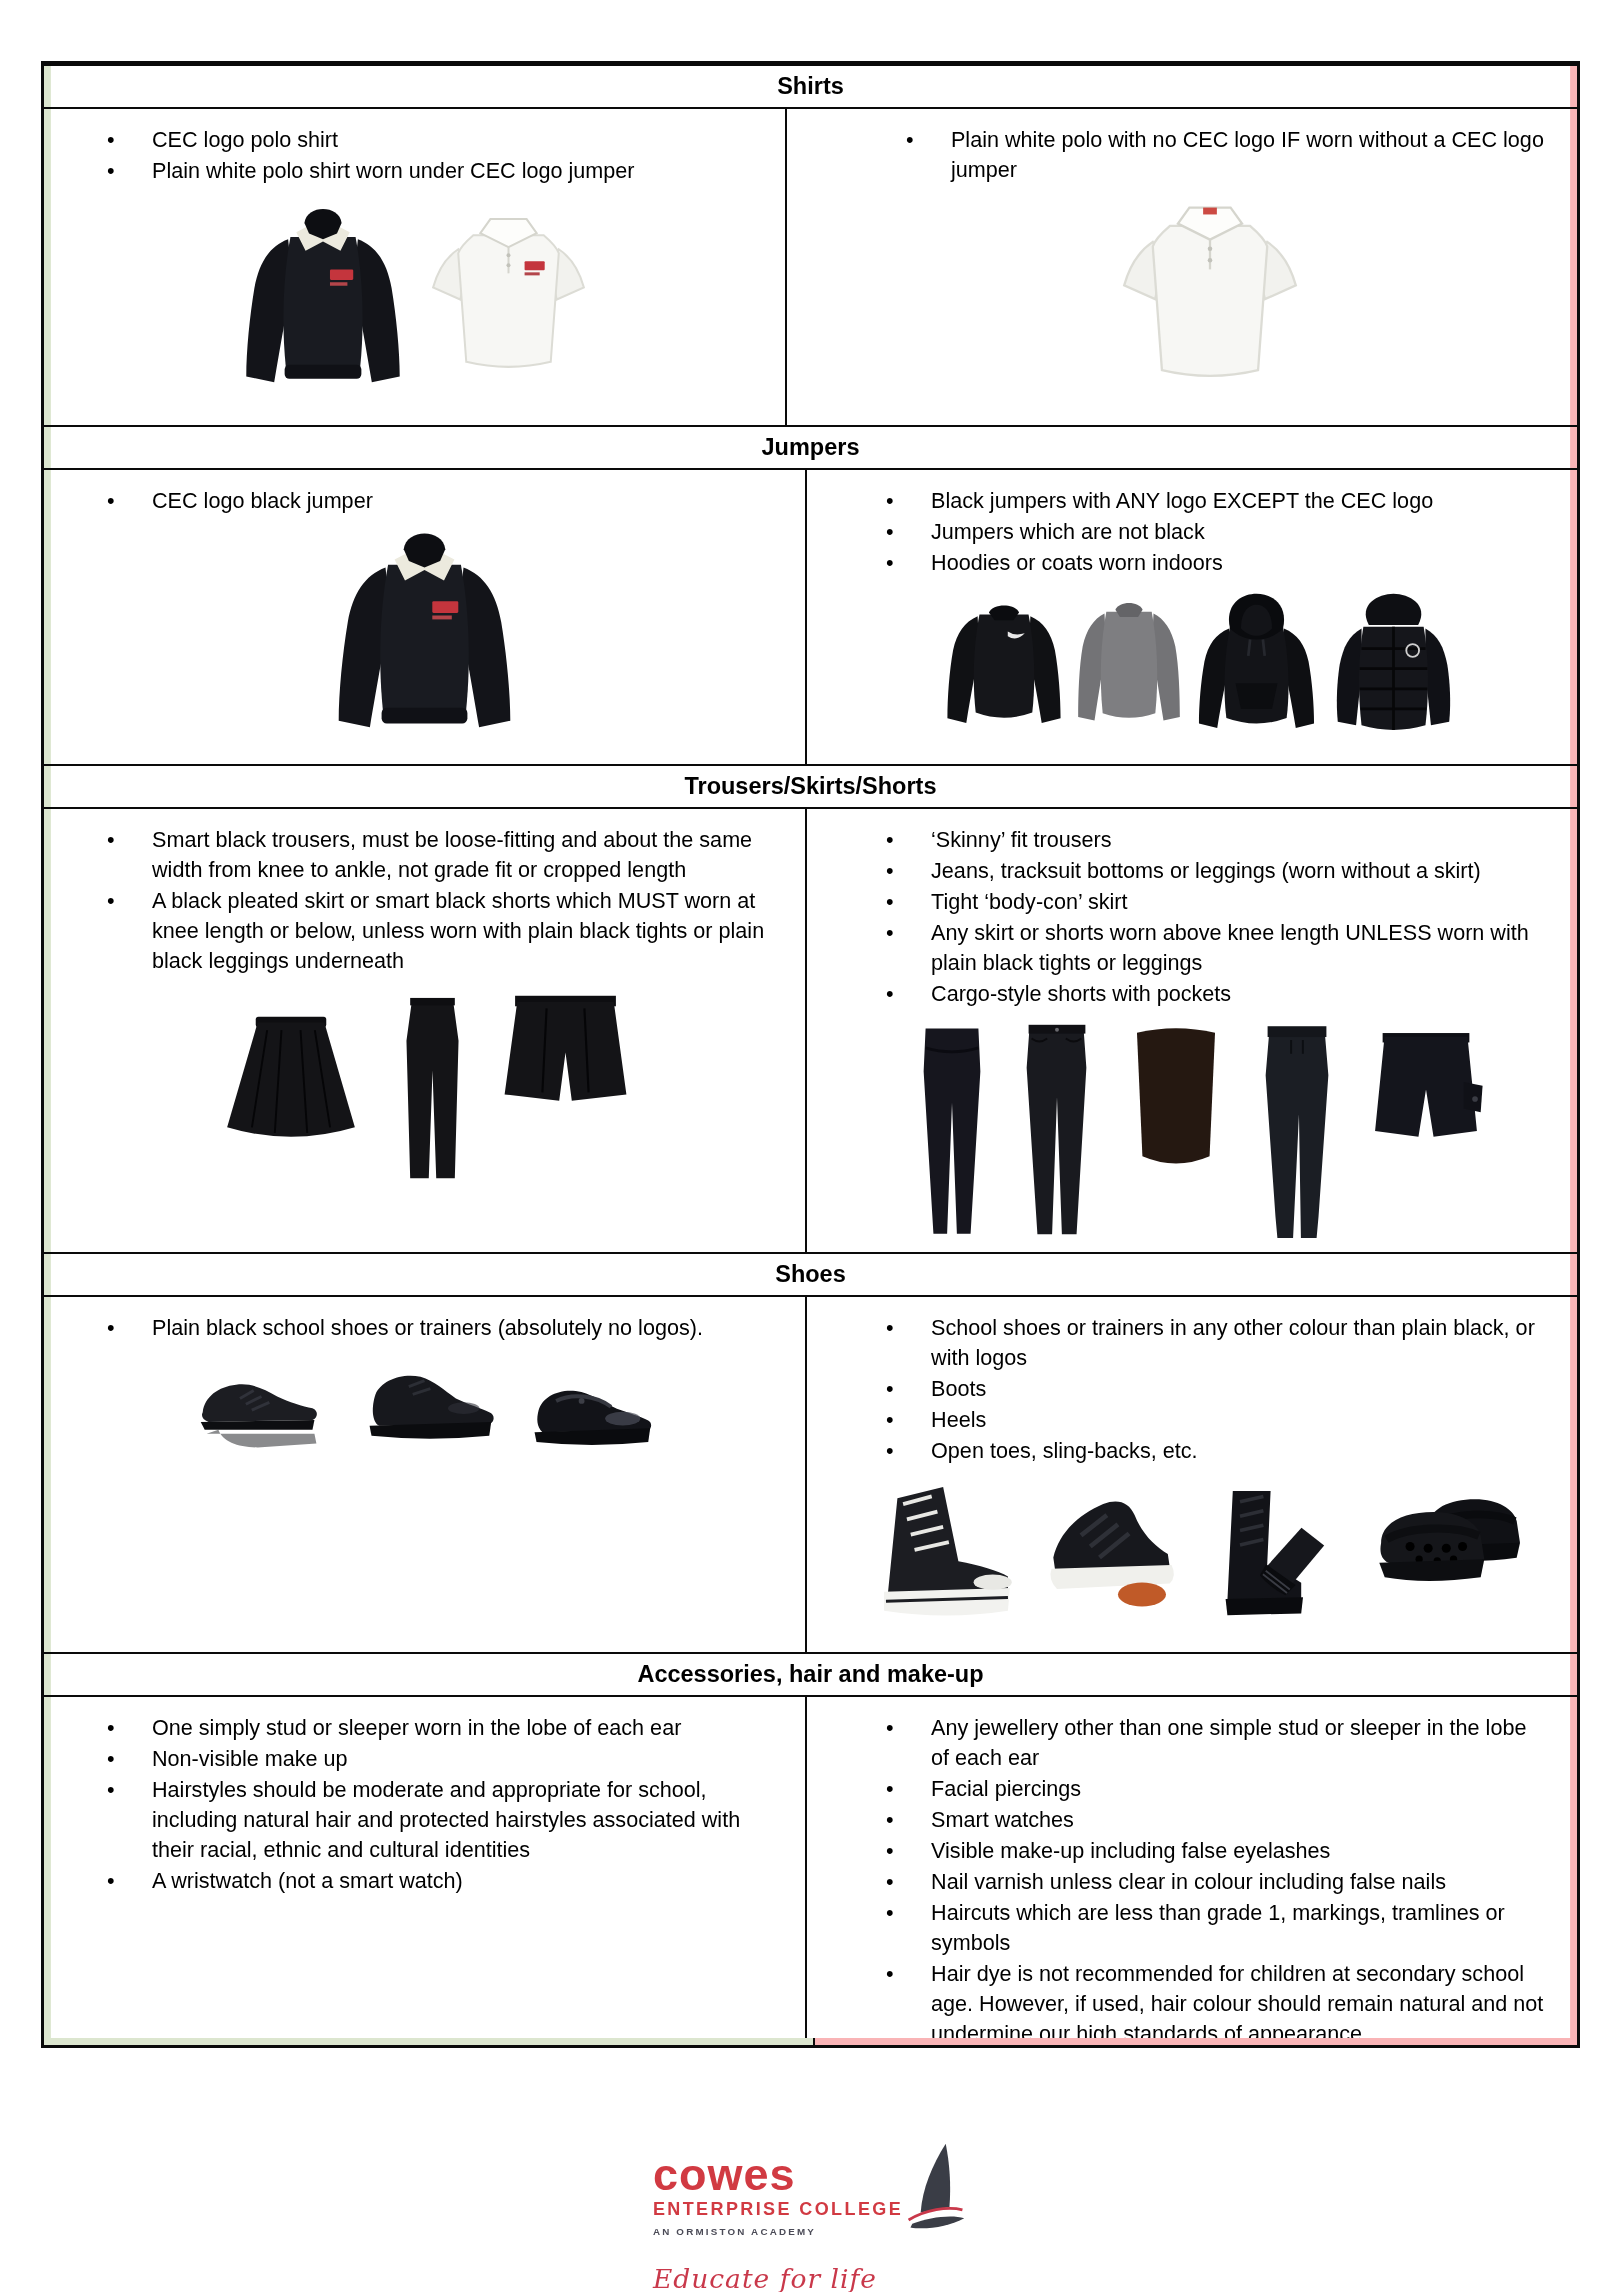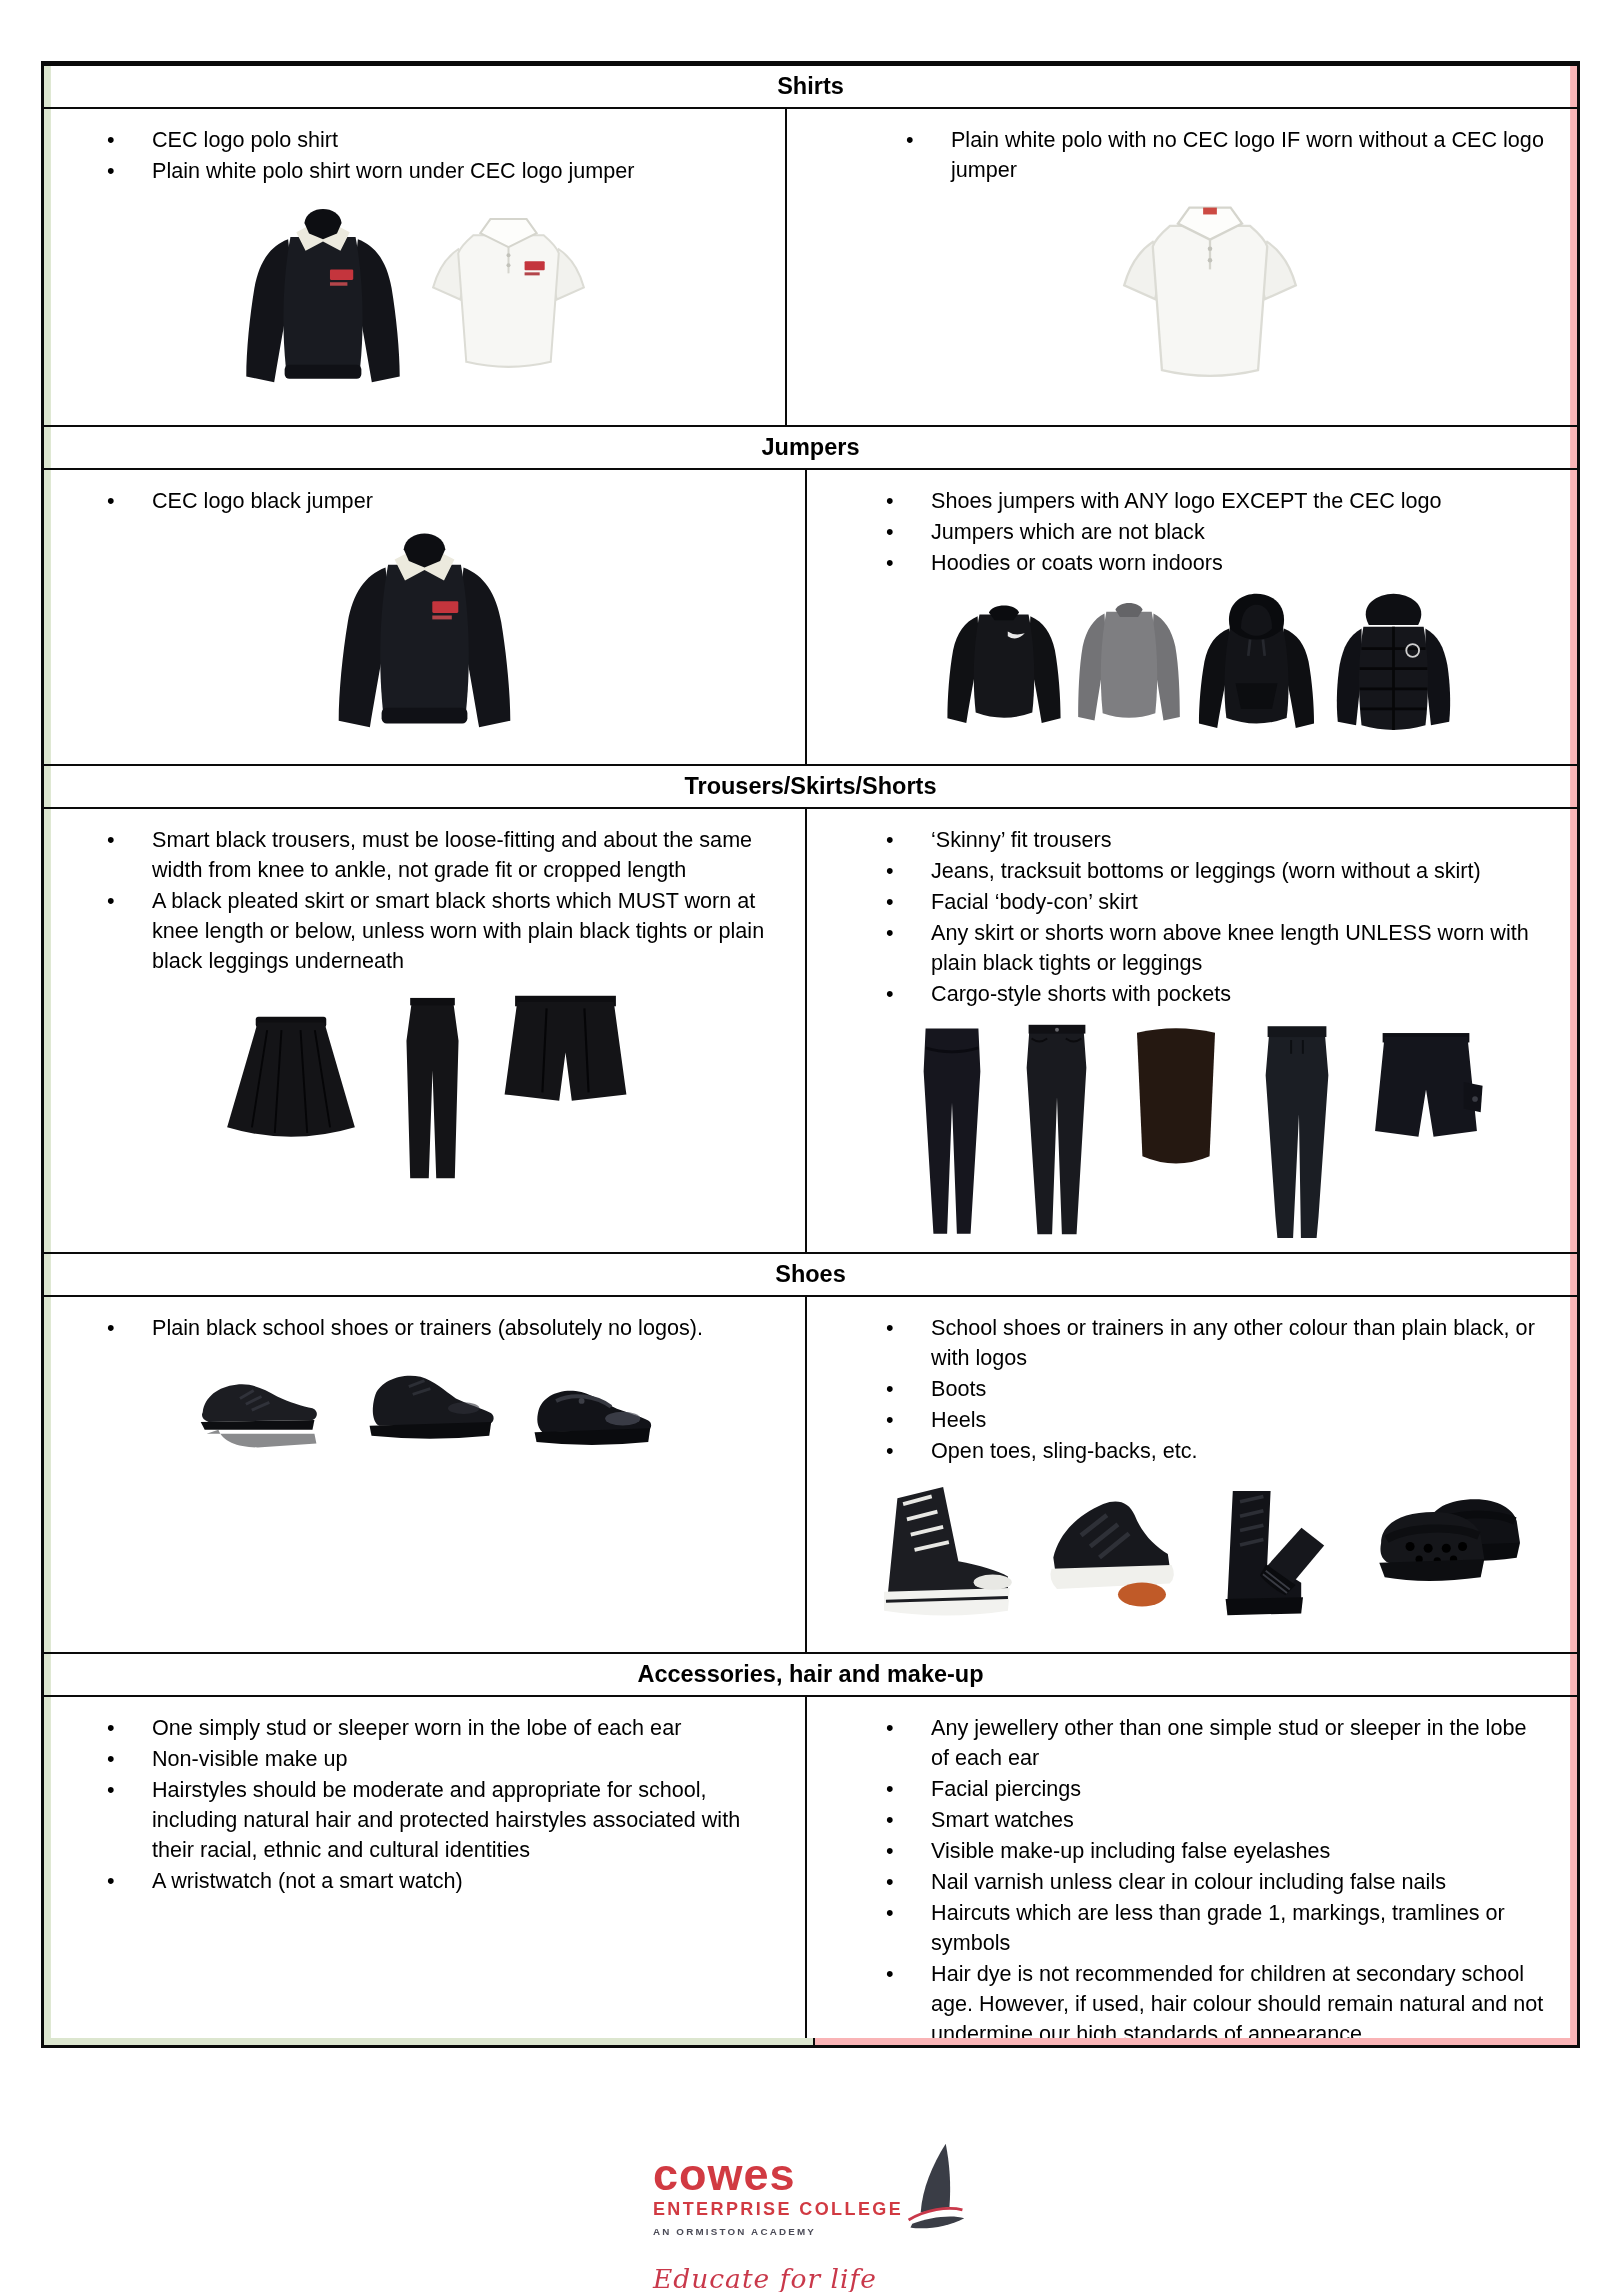--- a/index.html
+++ b/index.html
@@ -125,21 +125,21 @@
           <rect x="47" y="146" width="66" height="12" rx="4" fill="#101116"></rect>
           <path d="M57 32 L80 20 L103 32 L95 48 L80 40 L65 48 Z" fill="#eceade"></path>
           <path d="M64 24 C66 8 94 8 96 24 L92 33 L80 38 L68 33 Z" fill="#0d0e12"></path>
           <rect x="86" y="64" width="20" height="9" rx="1" fill="#c4353d"></rect>
           <rect x="86" y="75" width="15" height="3" fill="#b3454a"></rect>
         </svg>
       </div>
     </div>
     <div class="cell right">
       <ul class="bullets">
-        <li>Shoes jumpers with ANY logo EXCEPT the CEC logo</li>
+        <li>Black jumpers with ANY logo EXCEPT the CEC logo</li>
         <li>Jumpers which are not black</li>
         <li>Hoodies or coats worn indoors</li>
       </ul>
       <div class="imgrow" style="margin-top:7.8px; gap:0;">
         <svg width="132" height="157" viewBox="0 0 140 160">
           <path d="M42 30 C28 36 20 48 16 66 C12 88 10 116 10 138 L30 143 C35 112 40 86 44 68 Z" fill="#101114"></path>
           <path d="M98 30 C112 36 120 48 124 66 C128 88 130 116 130 138 L110 143 C105 112 100 86 96 68 Z" fill="#101114"></path>
           <path d="M44 28 L96 28 C102 58 104 96 100 132 Q70 143 40 132 C36 96 38 58 44 28 Z" fill="#15161a"></path>
           <path d="M54 26 C58 16 82 16 86 26 L80 34 L60 34 Z" fill="#0b0c0f"></path>
           <path d="M74 46 q7 5 18 2 q-9 9 -18 3 z" fill="#e9e9e9"></path>
@@ -193,21 +193,21 @@
           <rect x="22" y="8" width="96" height="10" fill="#0e0e11"></rect>
           <path d="M24 14 L116 14 L128 102 L76 108 L70 62 L64 108 L12 102 Z" fill="#141417"></path>
           <path d="M52 20 L48 100 M88 20 L92 100" stroke="#050507" stroke-width="2"></path>
         </svg>
       </div>
     </div>
     <div class="cell right">
       <ul class="bullets">
         <li>‘Skinny’ fit trousers</li>
         <li>Jeans, tracksuit bottoms or leggings (worn without a skirt)</li>
-        <li>Facial ‘body-con’ skirt</li>
+        <li>Tight ‘body-con’ skirt</li>
         <li>Any skirt or shorts worn above knee length UNLESS worn with plain black tights or leggings</li>
         <li>Cargo-style shorts with pockets</li>
       </ul>
       <div class="imgrow" style="margin-top:9.8px; gap:13.7px;">
         <svg width="88" height="230" viewBox="0 0 90 230">
           <path d="M18 8 L72 8 L74 52 L64 218 L50 218 L45 84 L40 218 L26 218 L16 52 Z" fill="#16161e"></path>
           <path d="M18 28 Q45 36 72 28" stroke="#0b0b11" stroke-width="3" fill="none"></path>
         </svg>
         <svg width="93" height="227" viewBox="0 0 95 230">
           <path d="M20 8 L75 8 L78 50 L68 220 L53 220 L48 80 L43 220 L28 220 L17 50 Z" fill="#191a1f"></path>

